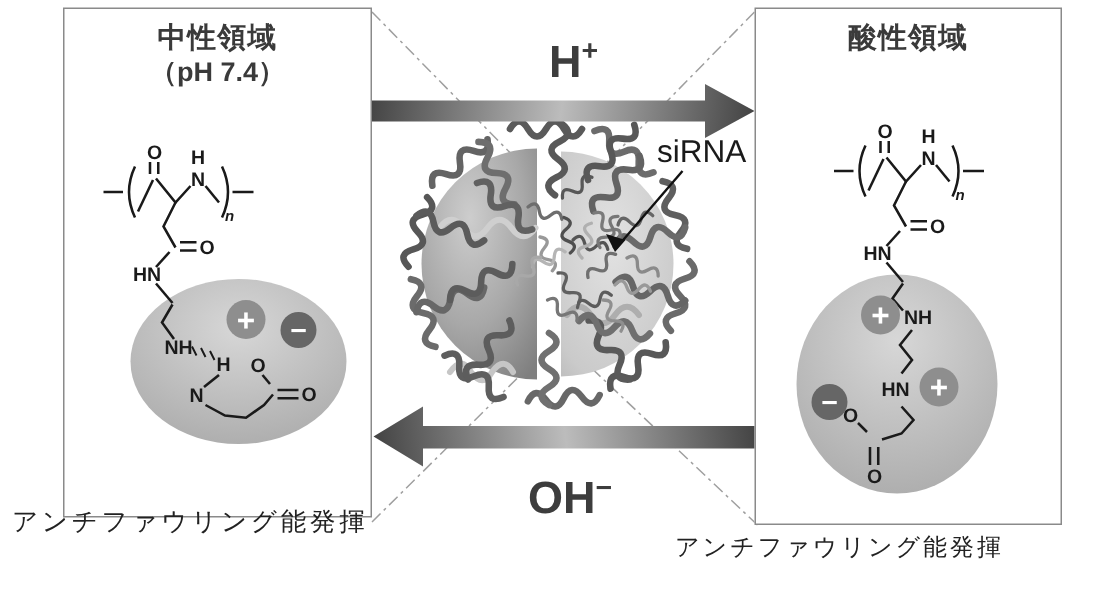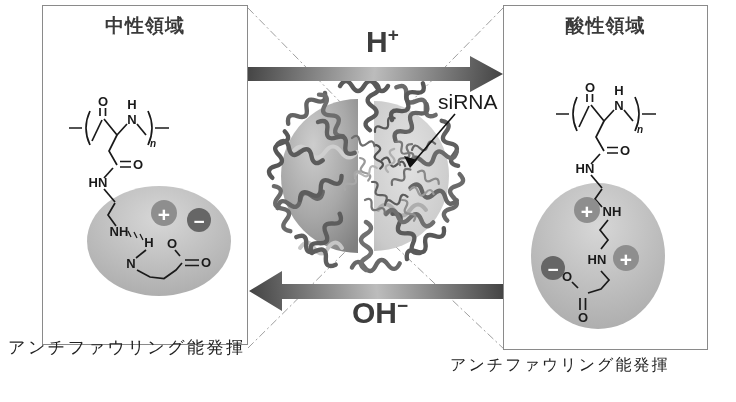--- a/index.html
+++ b/index.html
@@ -1,31 +1,31 @@
 <!DOCTYPE html>
 <html><head>
 <meta charset="utf-8">
 <style>
   html,body{margin:0;padding:0;background:#fff;}
   .stage{
     position:relative;width:736px;height:402px;background:#ffffff;overflow:hidden;
-    font-family:"Liberation Sans",sans-serif;color:#1a1a1a;border-radius:22px;
+    font-family:"Liberation Sans",sans-serif;color:#1a1a1a;
   }
   .overlay{position:absolute;left:0;top:0;}
   .panel{position:absolute;background:#ffffff;border:1px solid #8a8a8a;box-sizing:border-box;}
   .panel-left{left:42px;top:5px;width:206px;height:340px;}
   .panel-right{left:503px;top:5px;width:205px;height:345px;}
   .panel-title{position:absolute;left:0;right:0;text-align:center;font-weight:bold;color:#3a3a3a;line-height:1.15;}
   .t1{top:9px;font-size:19px;letter-spacing:1px;}
   .t2{top:32px;font-size:18px;}
   .struct{position:absolute;left:0;top:0;}
   .big-label{position:absolute;font-weight:bold;color:#3d3d3d;font-size:30px;}
   .big-label sup{font-size:19px;}
   .hplus{left:366px;top:24px;}
-  .ohminus{left:352px;top:295px;}
+  .ohminus{left:352px;top:315px;}
   .lnp{position:absolute;left:254px;top:227px;font-size:25px;color:#4a4a4a;letter-spacing:1px;}
   .sirna{position:absolute;left:438px;top:90px;font-size:21px;color:#1a1a1a;}
   .caption{position:absolute;font-size:17px;color:#222;letter-spacing:2.5px;white-space:nowrap;}
   .cap-left{left:8px;top:336px;}
   .cap-right{left:450px;top:355px;font-size:16px;letter-spacing:2px;}
 </style>
 </head>
 <body>
 
 <div class="stage">
@@ -194,20 +194,21 @@
     <path d="M505,284 H282 V271 L249,291 L282,311 V299 H505 Z" fill="url(#agrad2)"></path>
 
     <g>
       <path d="M455,114 L412,164" stroke="#111" stroke-width="1.6" fill="none"></path>
       <polygon points="410,168 404,156 417,160" fill="#111"></polygon>
     </g>
   </svg>
 
   <div class="panel panel-left">
     <div class="panel-title t1">中性領域</div>
+    <div class="panel-title t2">（pH 7.4）</div>
     <svg class="struct" width="204" height="338" viewBox="0 0 204 338">
       <ellipse cx="116" cy="235" rx="72" ry="55" fill="url(#blobL)"></ellipse>
       <use href="#polyunit" x="26" y="92"></use>
       <g stroke="#1a1a1a" stroke-width="1.7" fill="none">
         <path d="M72,197 L65,209 L73,220"></path>
         <path d="M85,225 L88,231 M91,226 L94,232 M97,228 L100,234" stroke-width="1.3"></path>
         <path d="M103,244 L93,252"></path>
         <path d="M94,264 L107,271 L121,272.5 L133,264 L139,257"></path>
         <path d="M137,250 L132,244"></path>
         <path d="M142,254 H156 M142,259.5 H156"></path>

